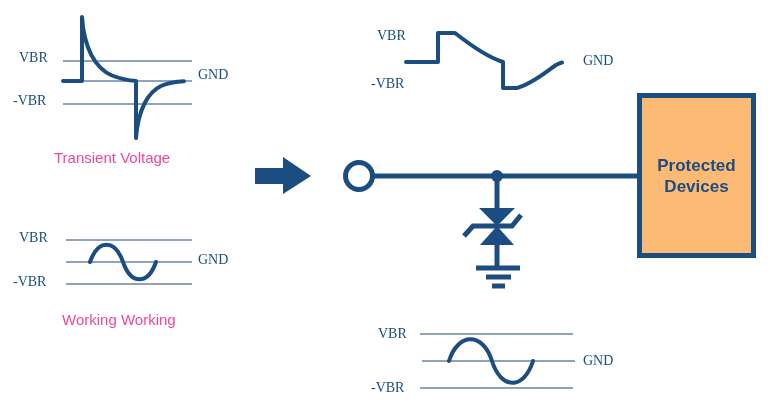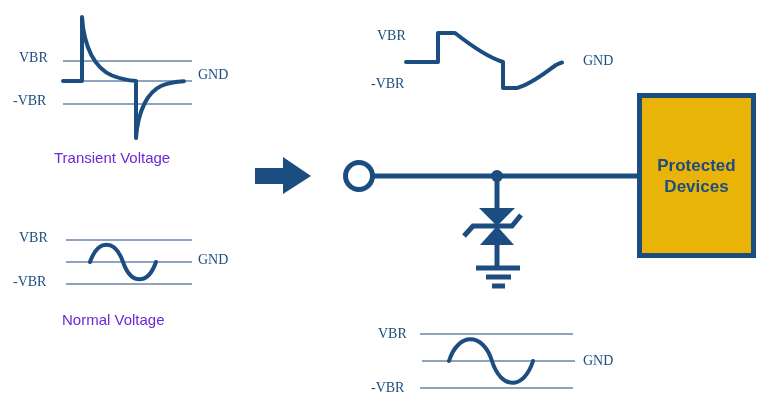--- a/index.html
+++ b/index.html
@@ -16,30 +16,30 @@
     font-size:14px;
     line-height:17px;
     color:#1c4d80;
     white-space:nowrap;
     font-family:Liberation Serif, serif;
   }
   .cap {
     position:absolute;
     font-size:15px;
     line-height:18px;
-    color:#6d28d9;
+    color:#ec4899;
     white-space:nowrap;
   }
   .box {
     position:absolute;
     left:637px; top:93px;
     width:119px; height:165px;
     box-sizing:border-box;
     border:5px solid #1c4d80;
-    background:#eab308;
+    background:#fdba74;
     display:flex; align-items:center; justify-content:center;
     text-align:center;
     padding:0 6px;
   }
   .box span {
     font-size:17px; font-weight:bold; line-height:21px; color:#1c4d80;
   }
   .thin { stroke:#6a84a8; stroke-width:1.6; fill:none; }
   .wave { stroke:#1c4d80; stroke-width:4; fill:none; stroke-linejoin:round; stroke-linecap:round; }
   .wire { stroke:#1c4d80; stroke-width:5; fill:none; }
@@ -103,21 +103,21 @@
   </svg>
 
   <span class="lbl" style="left:19px;top:49px">VBR</span>
   <span class="lbl" style="left:198px;top:66px">GND</span>
   <span class="lbl" style="left:13px;top:92px">-VBR</span>
   <span class="cap" style="left:54px;top:149px">Transient Voltage</span>
 
   <span class="lbl" style="left:19px;top:229px">VBR</span>
   <span class="lbl" style="left:198px;top:251px">GND</span>
   <span class="lbl" style="left:13px;top:273px">-VBR</span>
-  <span class="cap" style="left:62px;top:311px">Normal Voltage</span>
+  <span class="cap" style="left:62px;top:311px">Working Working</span>
 
   <span class="lbl" style="left:377px;top:27px">VBR</span>
   <span class="lbl" style="left:583px;top:52px">GND</span>
   <span class="lbl" style="left:371px;top:75px">-VBR</span>
 
   <span class="lbl" style="left:378px;top:325px">VBR</span>
   <span class="lbl" style="left:583px;top:352px">GND</span>
   <span class="lbl" style="left:371px;top:379px">-VBR</span>
 
   <div class="box">

